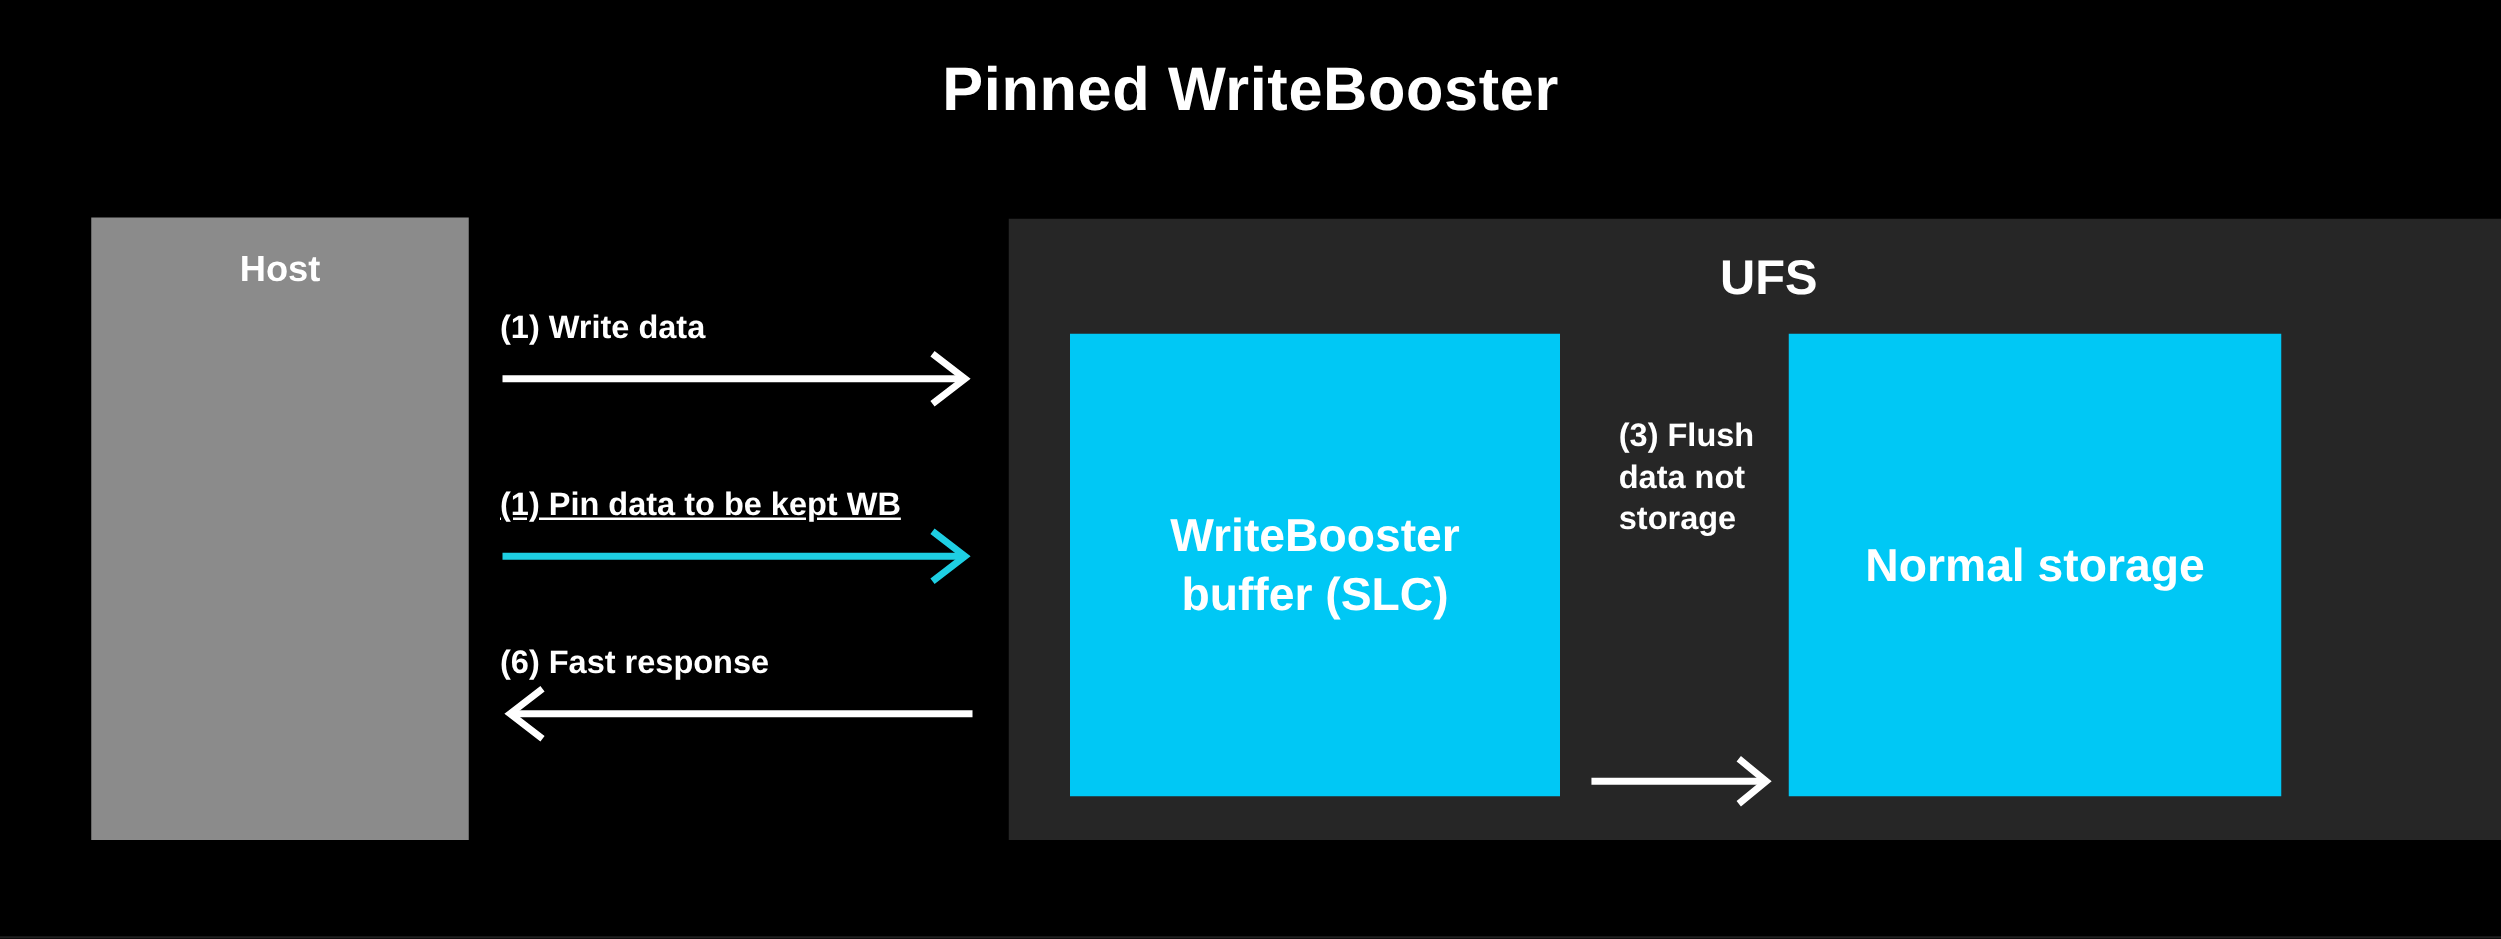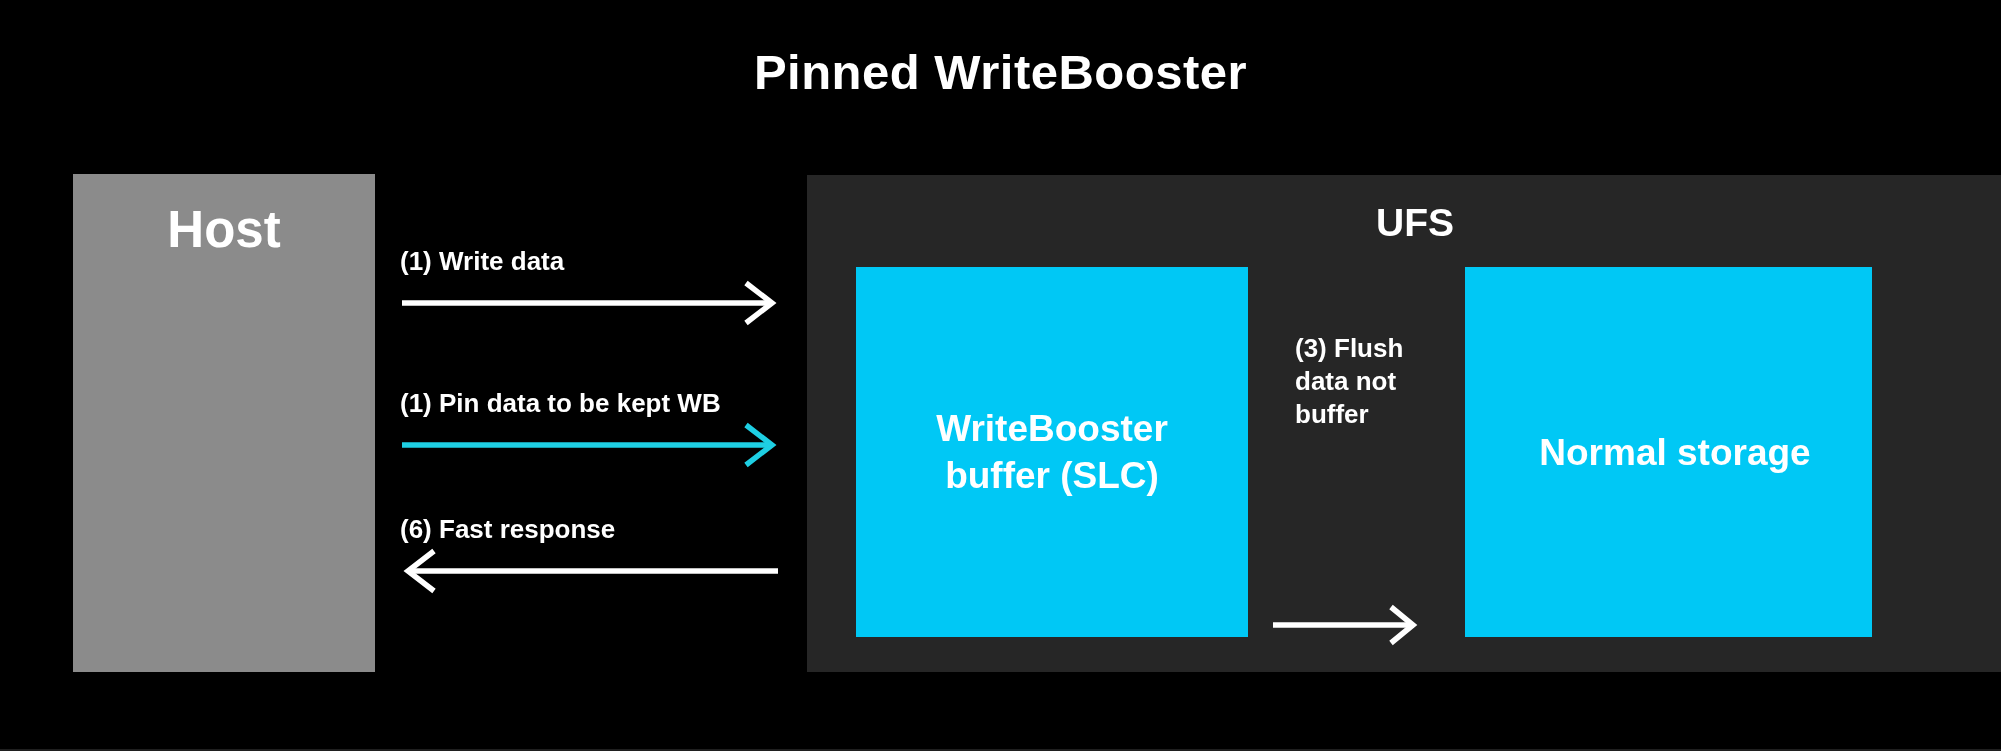--- a/index.html
+++ b/index.html
@@ -25,21 +25,21 @@
 
   .host-box {
     position: absolute;
     left: 73px; top: 174px;
     width: 302px; height: 498px;
     background: var(--host-gray, #8b8b8b);
   }
   .host-label {
     margin-top: 26px;
     text-align: center;
-    font-size: 51px;
+    font-size: 29px;
   }
 
   .ufs-panel {
     position: absolute;
     left: 807px; top: 175px;
     width: 1216px; height: 497px;
     background: var(--ufs-dark, #262626);
   }
   .ufs-label {
     position: absolute;
@@ -57,21 +57,21 @@
     align-items: center;
     justify-content: center;
     text-align: center;
   }
   .chip .chip-label {
     font-size: 37px;
     line-height: 47px;
     max-width: 340px;
   }
   .wb-box { left: 49px; width: 392px; }
-  .ns-box { left: 658px; width: 394px; padding-left: 13px; }
+  .ns-box { left: 624px; width: 394px; }
 
   .flush-label {
     position: absolute;
     left: 488px; top: 157px;
     width: 175px;
     font-size: 26px;
     line-height: 33px;
   }
   .flush-label span { display: block; white-space: nowrap; }
 
@@ -88,21 +88,21 @@
 
   .arrow-label {
     position: absolute;
     left: 400px;
     width: 380px;
     text-align: left;
     font-size: 26px;
     white-space: nowrap;
   }
   .lbl-write    { top: 246px; }
-  .lbl-pin      { top: 388px; }
+  .lbl-pin      { top: 388px; text-decoration: underline; }
   .lbl-fast     { top: 514px; }
   .ar-write     { left: 400px; top: 280px; }
   .ar-pin       { left: 400px; top: 422px; }
   .ar-fast      { left: 400px; top: 548px; }
   .ar-flush     { left: 466px; top: 428px; }
 
   .bottom-edge {
     position: absolute;
     left: 0; right: 0; bottom: 0;
     height: 2px;
@@ -123,21 +123,21 @@
   <div class="ufs-panel">
     <div class="ufs-label">UFS</div>
 
     <div class="chip wb-box">
       <div class="chip-label">WriteBooster buffer (SLC)</div>
     </div>
 
     <div class="flush-label">
       <span>(3) Flush</span>
       <span>data not</span>
-      <span>buffer</span>
+      <span>storage</span>
     </div>
 
     <div class="arrow arrow-white ar-flush">
       <svg width="168" height="44" viewBox="0 0 168 44">
         <line x1="0" y1="22" x2="138" y2="22"></line>
         <polyline points="118,4 140,22 118,40"></polyline>
       </svg>
     </div>
 
     <div class="chip ns-box">

